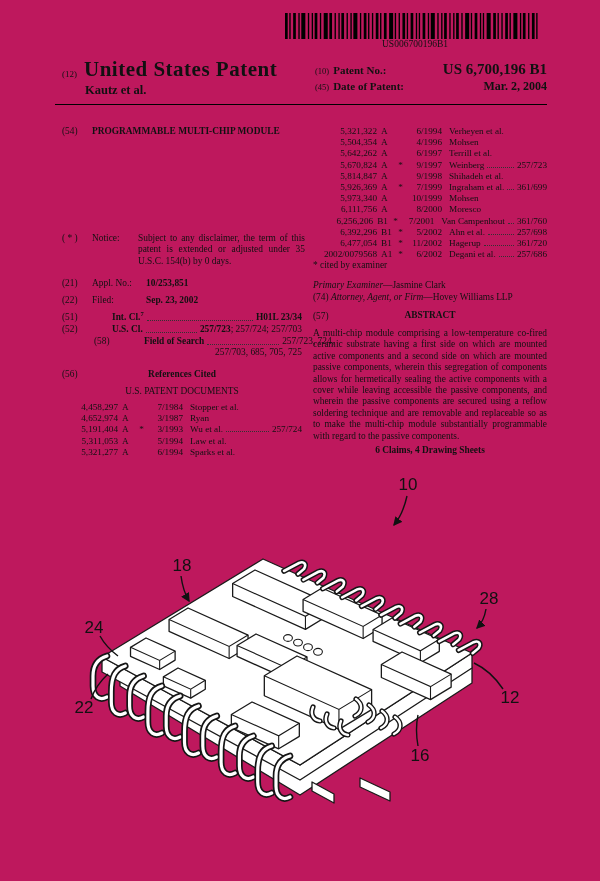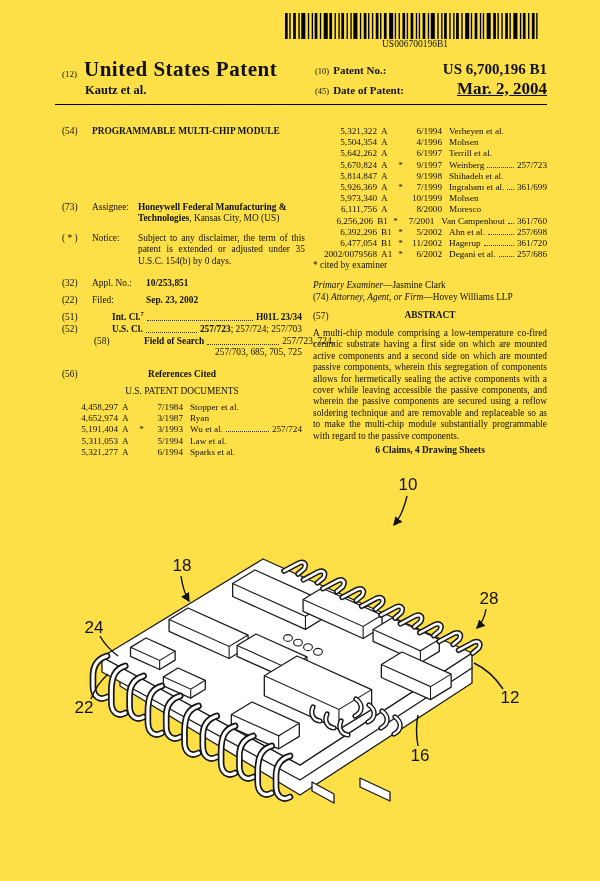--- a/index.html
+++ b/index.html
@@ -1,16 +1,16 @@
 <!DOCTYPE html>
 <html><head>
 <meta charset="utf-8">
 <style>
   html,body{margin:0;padding:0;background:#e8e8e8;}
-  .page{position:relative;width:600px;height:881px;background:#fde047;
+  .page{position:relative;width:600px;height:881px;background:#be185d;
         font-family:"Liberation Serif",serif;color:#111;overflow:hidden;}
   .b{font-weight:bold}
   .i{font-style:italic}
   .sup{vertical-align:super;font-size:6.5px;line-height:0}
   .abs{position:absolute}
   
   .kind-code{font-size:9px;}
   .doc-type{font-size:21px;font-weight:bold;letter-spacing:.5px;}
   .inventor-short{font-size:12.5px;font-weight:bold;text-align:right;}
   .hdr-right-row{display:flex;align-items:baseline;width:232px;}
@@ -127,45 +127,40 @@
   <div class="abs inventor-short" style="left:85px;top:83px;">Kautz et al.</div>
 
   <div class="abs hdr-right-row" style="left:315px;top:61px;">
     <span class="hdr-small">(10)</span>
     <span class="hdr-lbl">Patent No.:</span>
     <span class="hdr-val" style="font-size:15px;">US 6,700,196 B1</span>
   </div>
   <div class="abs hdr-right-row" style="left:315px;top:79px;">
     <span class="hdr-small">(45)</span>
     <span class="hdr-lbl">Date of Patent:</span>
-    <span class="hdr-val" style="font-size:17px;text-decoration:underline;">Mar. 2, 2004</span>
+    <span class="hdr-val" style="font-size:12px;">Mar. 2, 2004</span>
   </div>
 
   <div class="rule" style="top:104px;"></div>
 
   <div class="entry g2 sp" style="left:62px;top:126px;width:240px;">
     <span class="code">(54)</span>
     <span class="ttl">PROGRAMMABLE MULTI-CHIP MODULE</span>
   </div>
 
 
-  <div class="entry g3 sp" style="left:62px;top:202px;width:243px;">
-    <span class="code">(73)</span>
-    <span>Assignee:</span>
-    <span><span class="b">Honeywell Federal Manufacturing &amp; Technologies</span><span>, Kansas City, MO (US)</span></span>
-  </div>
 
   <div class="entry g3 sp" style="left:62px;top:233px;width:243px;">
     <span class="code">( * )</span>
     <span>Notice:</span>
     <span style="text-align:justify;">Subject to any disclaimer, the term of this patent is extended or adjusted under 35 U.S.C. 154(b) by 0 days.</span>
   </div>
 
   <div class="entry sp" style="left:62px;top:278px;width:240px;grid-template-columns:30px 54px 1fr;">
-    <span class="code">(32)</span>
+    <span class="code">(21)</span>
     <span>Appl. No.:</span>
     <span class="b">10/253,851</span>
   </div>
 
   <div class="entry sp" style="left:62px;top:295px;width:240px;grid-template-columns:30px 54px 1fr;">
     <span class="code">(22)</span>
     <span>Filed:</span>
     <span class="b">Sep. 23, 2002</span>
   </div>
 

